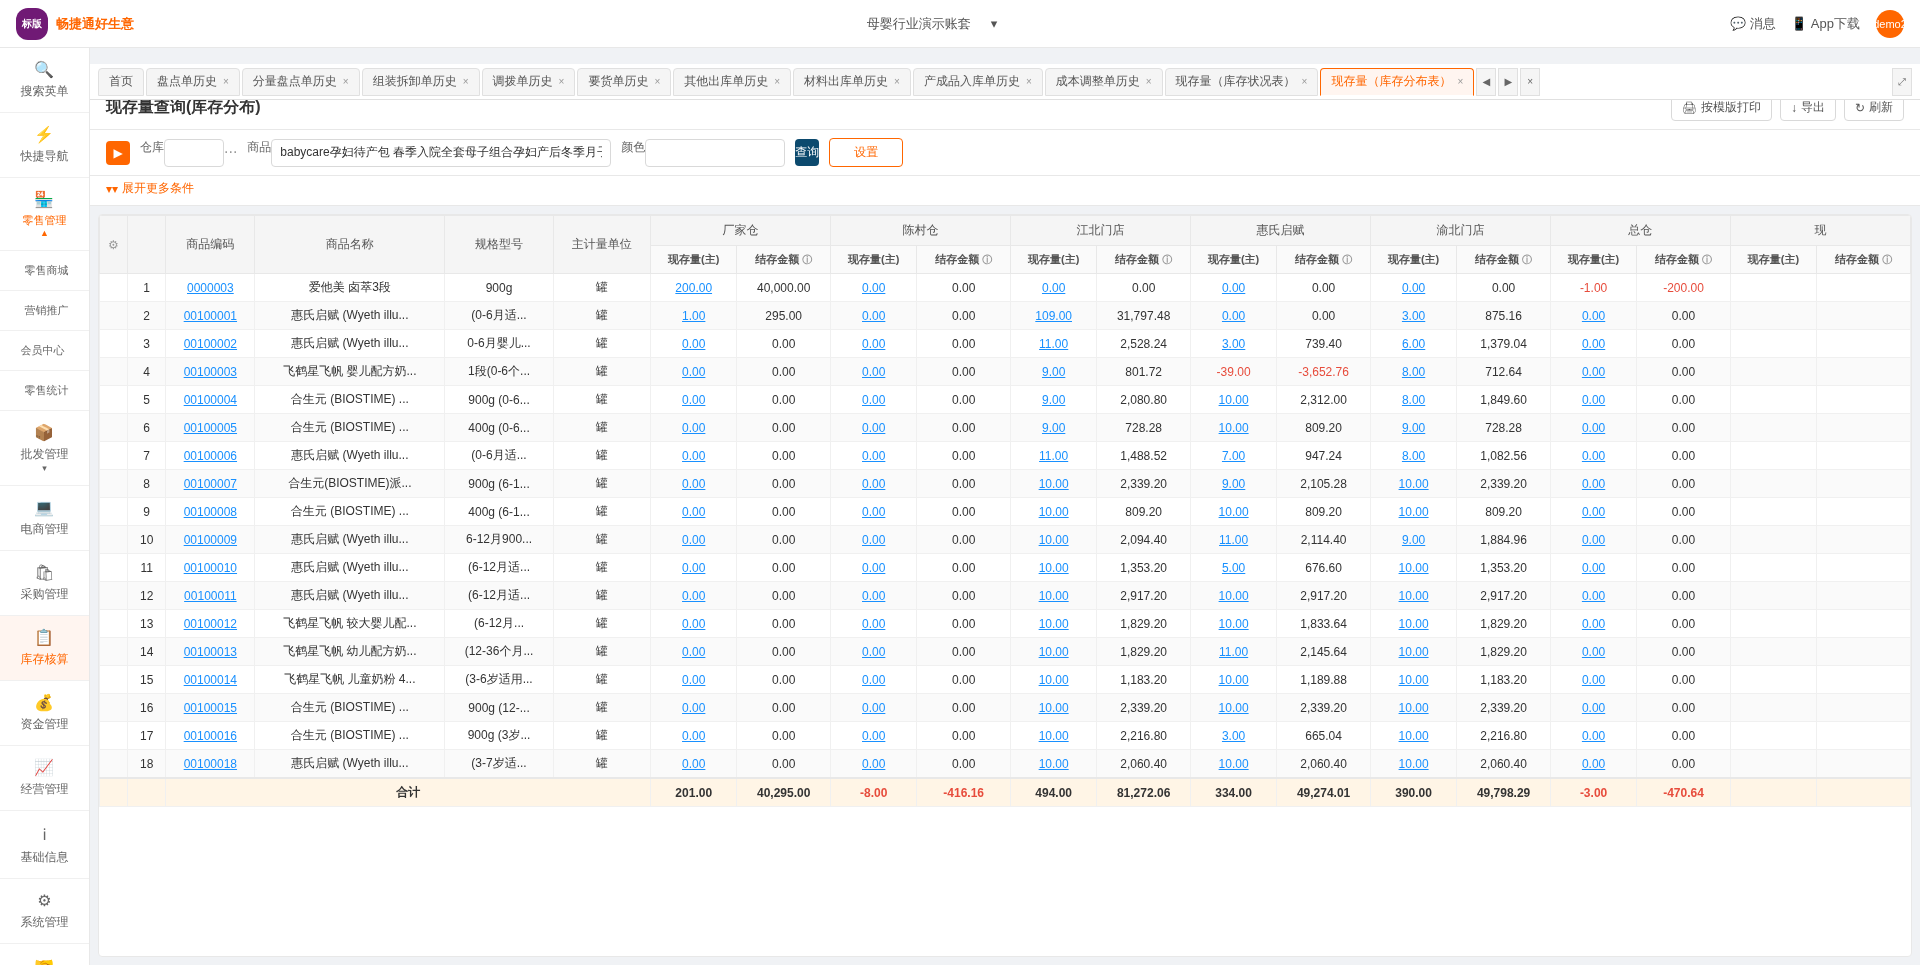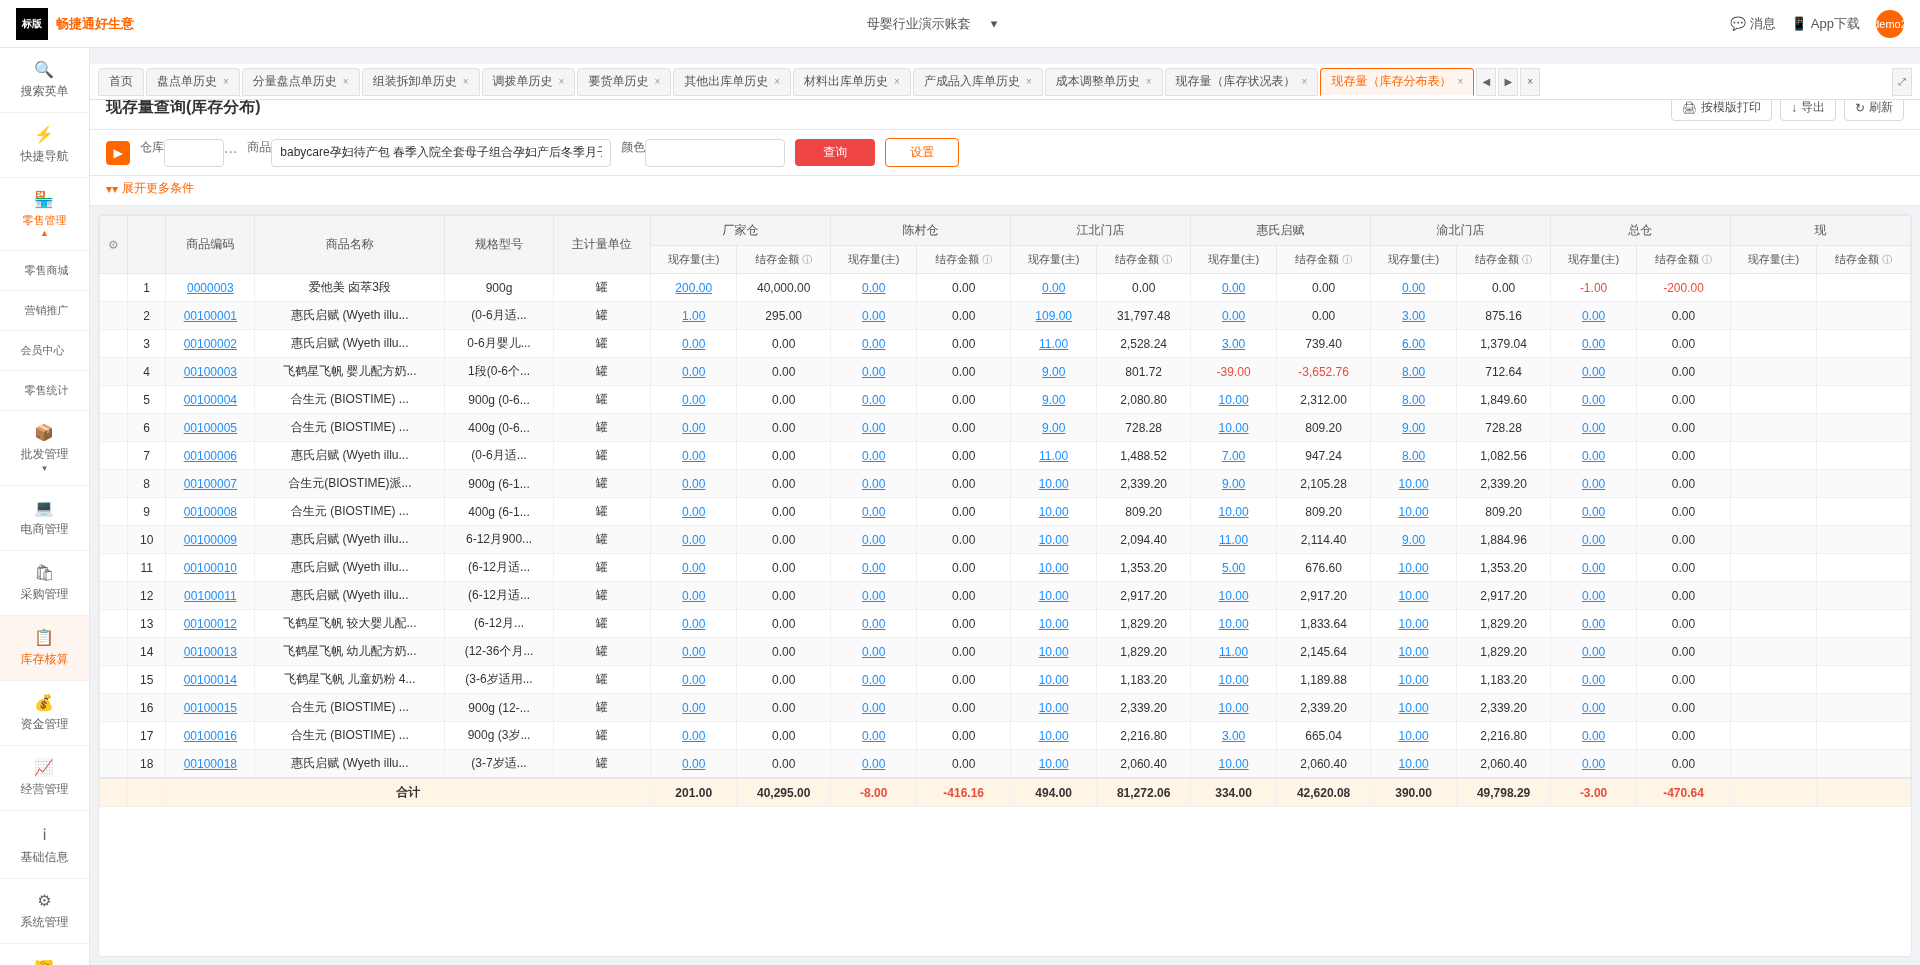--- a/index.html
+++ b/index.html
@@ -10,21 +10,21 @@
       height: 48px;
       background: #fff;
       display: flex;
       align-items: center;
       justify-content: space-between;
       padding: 0 16px;
       border-bottom: 1px solid #e8e8e8;
       position: fixed; top: 0; left: 0; right: 0; z-index: 100;
     }
     .top-bar-logo { display: flex; align-items: center; gap: 8px; }
-    .logo-icon { width: 32px; height: 32px; background: #000000; border-radius: 0; display: flex; align-items: center; justify-content: center; color: #fff; font-size: 10px; font-weight: bold; }
+    .logo-icon { width: 32px; height: 32px; background: #701a75; border-radius: 12px; display: flex; align-items: center; justify-content: center; color: #fff; font-size: 10px; font-weight: bold; }
     .logo-text { color: #ff6600; font-size: 13px; font-weight: bold; }
     .top-bar-nav { display: flex; align-items: center; gap: 20px; font-size: 13px; color: #555; }
     .top-bar-right { display: flex; align-items: center; gap: 16px; font-size: 13px; color: #555; }
     .user-avatar { width: 28px; height: 28px; border-radius: 50%; background: #ff6600; display: flex; align-items: center; justify-content: center; color: #fff; font-size: 11px; }
 
     
     .tab-bar {
       height: 36px;
       background: #fff;
       display: flex;
@@ -109,21 +109,21 @@
     }
     .filter-input-wide {
       height: 28px; padding: 0 8px; border: 1px solid #d9d9d9; border-radius: 4px;
       font-size: 12px; width: 340px; color: #333;
     }
     .filter-input-medium {
       height: 28px; padding: 0 8px; border: 1px solid #d9d9d9; border-radius: 4px;
       font-size: 12px; width: 140px; color: #333;
     }
     .filter-dots { color: #999; font-size: 16px; cursor: pointer; }
-    .btn-query { background: #ef4444; color: #fff; border: none; border-radius: 4px; padding: 5px 28px; font-size: 12px; cursor: pointer; }
+    .btn-query { background: #0c4a6e; color: #fff; border: none; border-radius: 4px; padding: 5px 0; font-size: 12px; cursor: pointer; }
     .btn-settings { background: #fff; color: #ff6600; border: 1px solid #ff6600; border-radius: 4px; padding: 5px 24px; font-size: 12px; cursor: pointer; }
     .btn-expand { background: none; border: none; color: #ff6600; font-size: 12px; cursor: pointer; display: flex; align-items: center; gap: 4px; }
 
     
     .table-container {
       flex: 1;
       overflow: auto;
       background: #fff;
       margin: 8px;
       border: 1px solid #e8e8e8;
@@ -133,21 +133,21 @@
     thead tr th {
       background: #f5f5f5;
       border: 1px solid #e8e8e8;
       padding: 6px 8px;
       text-align: center;
       white-space: nowrap;
       font-weight: 500;
       color: #555;
       position: sticky; top: 0; z-index: 5;
     }
-    thead tr.sub-header th { background: #fafafa; font-size: 11px; }
+    thead tr.sub-header th { background: #fafafa; font-size: 11px; font-weight: bold; }
     tbody tr td {
       border: 1px solid #f0f0f0;
       padding: 5px 8px;
       text-align: center;
       white-space: nowrap;
       color: #333;
     }
     tbody tr:nth-child(even) td { background: #fafafa; }
     .val-link { color: #1890ff; text-decoration: underline; cursor: pointer; }
     .val-red { color: #e74c3c; }
@@ -781,21 +781,21 @@
             <td></td>
             <td></td>
             <td colspan="4" style="text-align: center;">合计</td>
             <td>201.00</td>
             <td>40,295.00</td>
             <td class="val-red">-8.00</td>
             <td class="val-red">-416.16</td>
             <td>494.00</td>
             <td>81,272.06</td>
             <td>334.00</td>
-            <td>42,620.08</td>
+            <td>49,274.01</td>
             <td>390.00</td>
             <td>49,798.29</td>
             <td class="val-red">-3.00</td>
             <td class="val-red">-470.64</td>
             <td></td>
             <td></td>
           </tr>
         </tbody>
     </table>
   </div>

